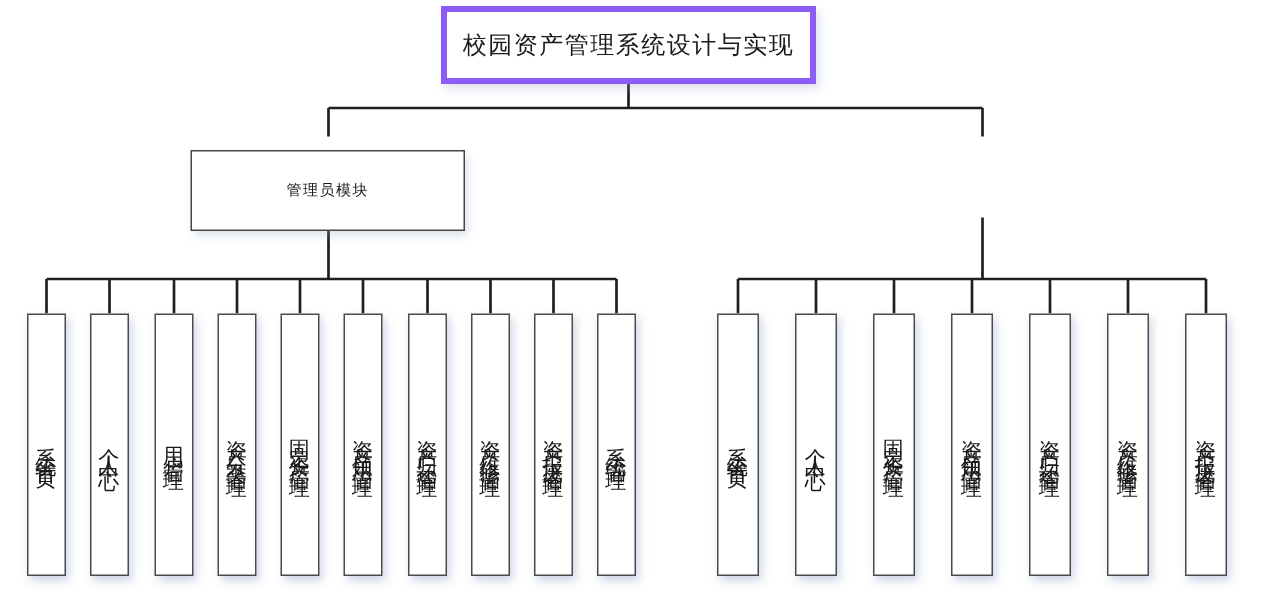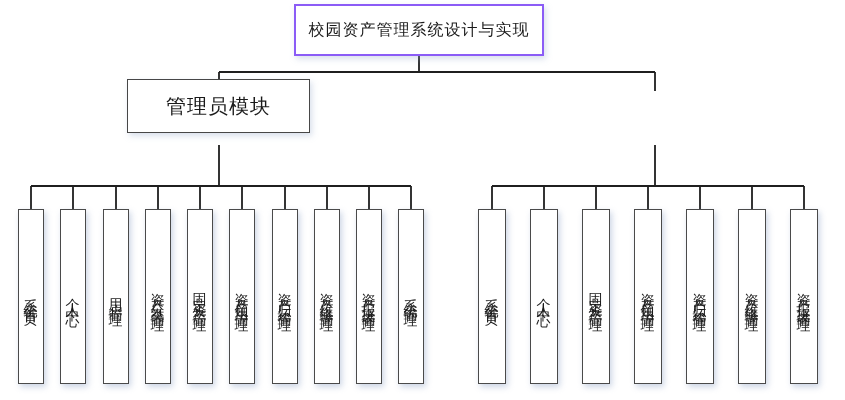--- a/index.html
+++ b/index.html
@@ -26,30 +26,30 @@
     background: #ffffff;
     display: flex;
     align-items: center;
     justify-content: center;
     color: #1a1a1a;
     text-align: center;
   }
 
   .node.root {
     left: 294px; top: 4px; width: 250px; height: 52px;
-    border: 2px solid #8b5cf6;
+    border: 4px solid #8b5cf6;
     font-size: 16px;
     letter-spacing: 1px;
     box-shadow: 2px 3px 6px rgba(145,165,200,0.35);
   }
 
   .node.module {
-    top: 79px; height: 54px;
+    top: 100px; height: 54px;
     border: 1.7px solid #474747;
-    font-size: 20px;
+    font-size: 10px;
     letter-spacing: 1px;
     box-shadow: 2px 3px 6px rgba(145,165,200,0.35);
   }
   .node.module.admin { left: 127px; width: 183px; }
   .node.module.user  { left: 585px; width: 140px; }
 
   .node.leaf {
     top: 209px; height: 175px;
     border: 1.4px solid #4a4a4a;
     box-shadow: 2px 3px 6px rgba(145,165,200,0.45);

